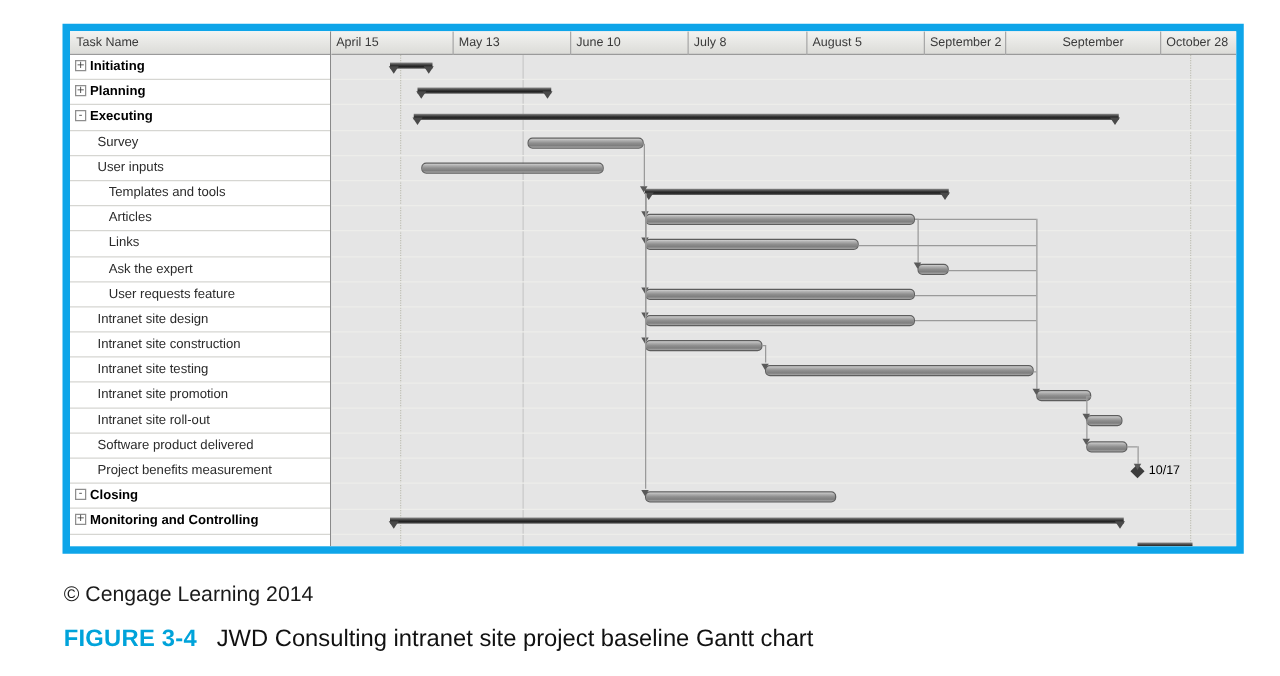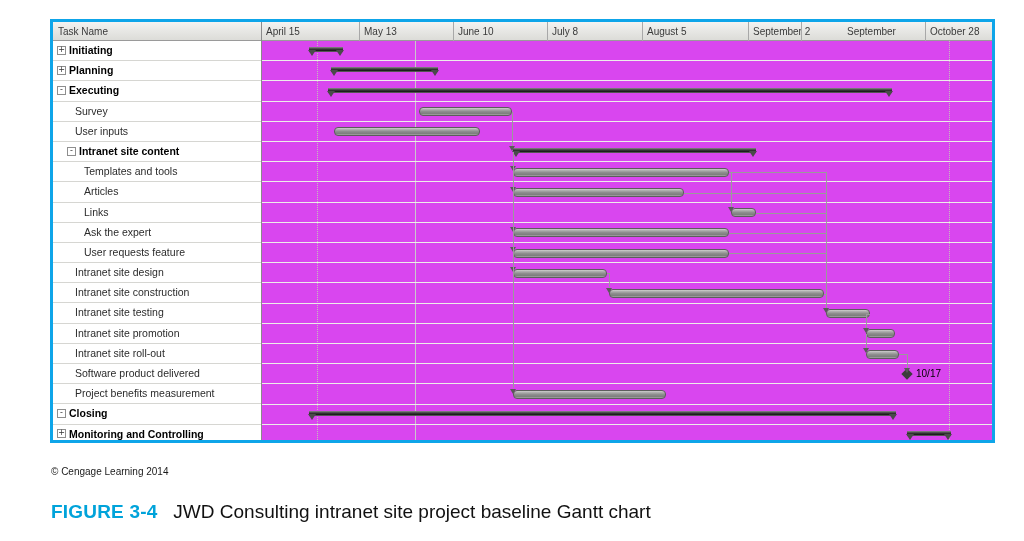--- a/index.html
+++ b/index.html
@@ -6,21 +6,21 @@
   body{
     width:1024px;height:541px;background:#ffffff;
     font-family:"Liberation Sans", sans-serif;
     -webkit-font-smoothing:antialiased;
   }
   #root{position:relative;width:1024px;height:541px;overflow:hidden;}
 
   
   .gantt{
     position:absolute;left:50px;top:19px;width:945px;height:424px;
-    border:3px solid #0ea5e9;box-sizing:border-box;background:#fff;
+    border:6px solid #0ea5e9;box-sizing:border-box;background:#fff;
   }
   .gantt-inner{position:absolute;inset:0;overflow:hidden;}
 
   
   .tasktable{
     position:absolute;left:0;top:0;width:209px;height:100%;
     box-sizing:border-box;border-right:1px solid #8a8a8a;background:#fff;
   }
   .th{
     height:19px;box-sizing:border-box;
@@ -43,21 +43,21 @@
     font-family:"DejaVu Sans", sans-serif;
   }
   .lvl0{padding-left:4px;}
   .lvl1{padding-left:22px;}
   .lvl1b{padding-left:14px;}
   .lvl2{padding-left:31px;}
 
   
   .timeline{
     position:absolute;left:209px;top:0;right:0;height:100%;
-    box-sizing:border-box;background:#d946ef;overflow:hidden;
+    box-sizing:border-box;background:#e5e5e5;overflow:hidden;
   }
   .thead{
     position:absolute;left:0;top:0;width:100%;height:19px;
     background:linear-gradient(to bottom,#f3f3f1 0%,#e6e6e3 55%,#dcdcd8 100%);
     border-bottom:1px solid #9a9a9a;box-sizing:border-box;
   }
   .tcell{
     position:absolute;top:0;height:19px;line-height:19px;
     font-size:10px;color:#3a3a3a;padding-left:4px;
     border-left:1px solid #a8a8a8;box-sizing:border-box;
@@ -108,21 +108,21 @@
   .lnk.v{width:1px;}
   .arrow-d{
     position:absolute;width:0;height:0;
     border-left:3.5px solid transparent;border-right:3.5px solid transparent;
     border-top:5px solid #5a5a5a;
   }
 
   
   .credit{
     position:absolute;left:51px;top:466px;
-    font-size:10px;color:#1a1a1a;white-space:nowrap;
+    font-size:17px;color:#1a1a1a;white-space:nowrap;
   }
   .figline{
     position:absolute;left:51px;top:501px;
     font-size:19px;white-space:nowrap;
   }
   .fignum{font-weight:bold;letter-spacing:0.2px;}
   .figtext{color:#111;}
 </style>
 </head>
 <body>
@@ -133,21 +133,20 @@
     <div class="gantt-inner">
 
       <div class="tasktable">
         <div class="th">Task Name</div>
         <div id="task-rows">
             <div class="trow bold lvl0"><span class="pm-box">+</span><span>Initiating</span></div>
             <div class="trow bold lvl0"><span class="pm-box">+</span><span>Planning</span></div>
             <div class="trow bold lvl0"><span class="pm-box">-</span><span>Executing</span></div>
             <div class="trow lvl1"><span>Survey</span></div>
             <div class="trow lvl1"><span>User inputs</span></div>
-            <div class="trow bold lvl1b"><span class="pm-box">-</span><span>Intranet site content</span></div>
             <div class="trow lvl2"><span>Templates and tools</span></div>
             <div class="trow lvl2"><span>Articles</span></div>
             <div class="trow lvl2"><span>Links</span></div>
             <div class="trow lvl2"><span>Ask the expert</span></div>
             <div class="trow lvl2"><span>User requests feature</span></div>
             <div class="trow lvl1"><span>Intranet site design</span></div>
             <div class="trow lvl1"><span>Intranet site construction</span></div>
             <div class="trow lvl1"><span>Intranet site testing</span></div>
             <div class="trow lvl1"><span>Intranet site promotion</span></div>
             <div class="trow lvl1"><span>Intranet site roll-out</span></div>
@@ -158,21 +157,21 @@
           </div>
       </div>
 
       <div class="timeline">
         <div class="thead" id="timeline-head">
             <div class="tcell" style="left: 0px; width: 97px;">April 15</div>
             <div class="tcell" style="left: 97px; width: 94px;">May 13</div>
             <div class="tcell" style="left: 191px; width: 94px;">June 10</div>
             <div class="tcell" style="left: 285px; width: 95px;">July 8</div>
             <div class="tcell" style="left: 380px; width: 94px;">August 5</div>
-            <div class="tcell" style="left: 486px; width: 94px;">September 2</div>
+            <div class="tcell" style="left: 474px; width: 94px;">September 2</div>
             <div class="tcell" style="left: 539px; width: 95px; padding-left: 45px;">September 30</div>
             <div class="tcell" style="left: 663px; width: 96px;">October 28</div>
           </div>
         <div class="tbody" id="timeline-body">
             <div class="vline dotted" style="left: 55px;"></div>
             <div class="vline" style="left: 153px;"></div>
             <div class="vline dotted" style="left: 687px;"></div>
             <div class="rowline" style="top: 19.2px;"></div>
             <div class="sbar" style="left: 47px; width: 34px; top: 6.1px;">
               <div class="sbody"></div>

